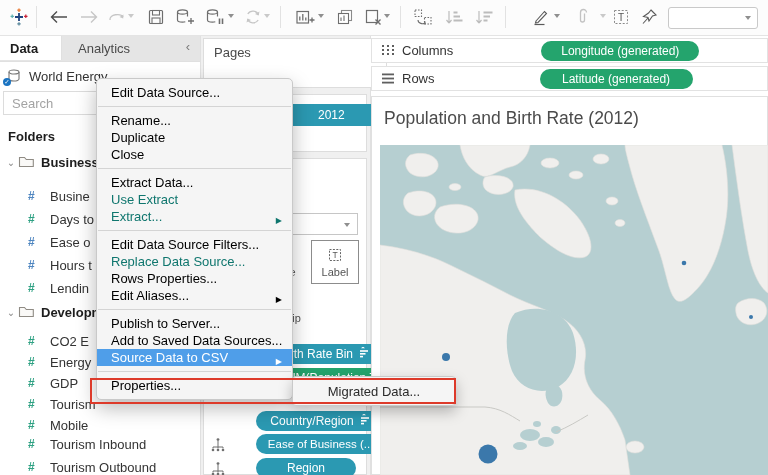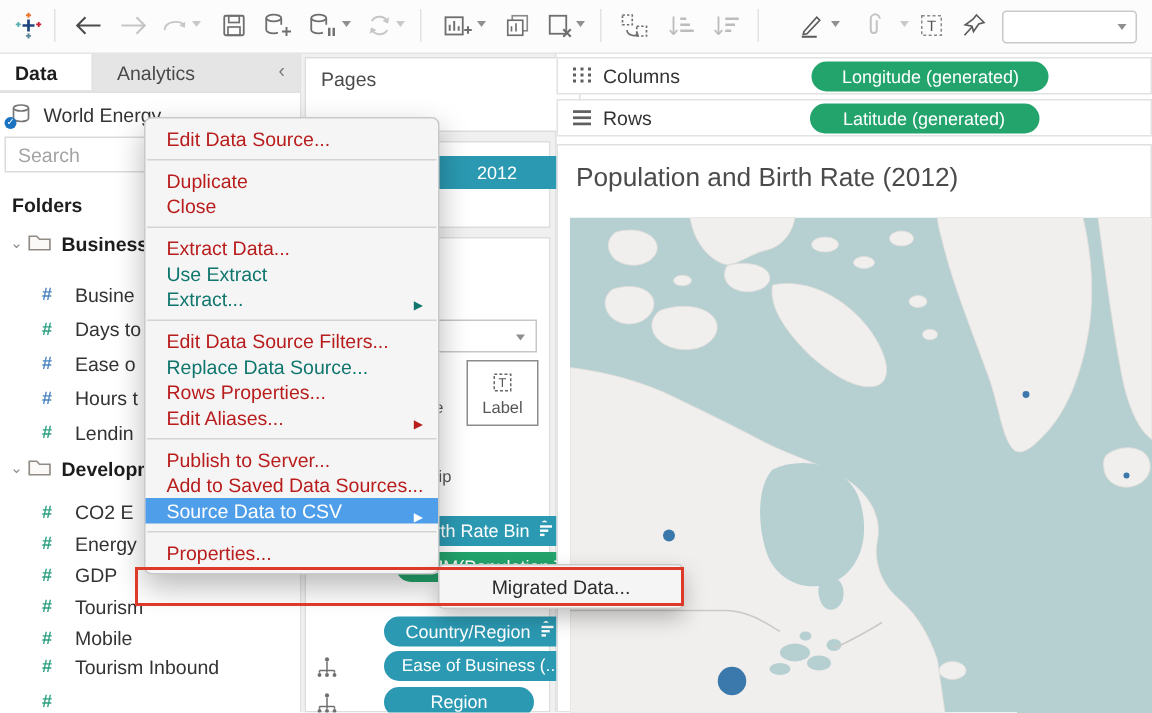--- a/index.html
+++ b/index.html
@@ -49,21 +49,21 @@
   
   .shelfcard{position:absolute;left:371px;width:397px;height:25px;background:#fff;border:1px solid #e2e2e2;box-sizing:border-box;display:flex;align-items:center;}
   .shelficon{margin-left:8px;width:16px;color:#666;display:flex;align-items:center;justify-content:center;}
   .shelflabel{font-size:13px;color:#333;margin-left:6px;}
   .sheet{position:absolute;left:371px;top:96px;width:397px;height:379px;background:#fff;border:1px solid #e0e0e0;box-sizing:border-box;}
   .viz-title{position:absolute;left:384px;top:108px;font-size:17.5px;color:#4b4b4b;}
   .mapwrap{position:absolute;left:380px;top:145px;width:388px;height:330px;}
   
   .menu{position:absolute;left:96px;top:78px;width:195px;background:#f5f5f5;border:1px solid #c9c9c9;border-radius:5px;
         box-shadow:0 8px 20px rgba(0,0,0,.28);padding:5px 0;z-index:50;box-sizing:content-box;}
-  .mi{height:17px;line-height:17px;padding:0 14px;font-size:13px;color:#b91c1c;position:relative;white-space:nowrap;}
+  .mi{height:17px;line-height:17px;padding:0 14px;font-size:13px;color:#000000;position:relative;white-space:nowrap;}
   .mi.dis{color:#0f766e;}
   .mi .sub{position:absolute;right:10px;top:4px;font-size:8px;}
   .mi.hl{background:#4f9ee9;color:#fff;}
   .msep{height:1px;background:#d4d4d4;margin:5px 1px;}
   .submenu{position:absolute;left:292px;top:376px;width:164px;height:30px;background:#f5f5f5;border:1px solid #c9c9c9;border-radius:4px;
            box-shadow:0 6px 14px rgba(0,0,0,.25);z-index:55;display:flex;align-items:center;justify-content:center;
            font-size:13px;color:#2b2b2b;box-sizing:border-box;}
   .redbox{position:absolute;left:90px;top:378px;width:366px;height:26px;border:2.5px solid #dd3a2a;z-index:60;box-sizing:border-box;pointer-events:none;}
 </style>
 </head>
@@ -290,20 +290,21 @@
   <div class="field" style="top:379px">
       <span class="hash green">#</span>
       <span class="flabel">Mobile</span>
     </div>
   <div class="field" style="top:398px">
       <span class="hash green">#</span>
       <span class="flabel">Tourism Inbound</span>
     </div>
   <div class="field" style="top:421px">
       <span class="hash green">#</span>
+      <span class="flabel">Tourism Outbound</span>
     </div>
 </div>
 
 <div class="midbg"></div>
 <div class="card" style="left:203px;top:38px;width:184px;height:50px;">
   <div class="cardlabel">Pages</div>
 </div>
 <div class="card" style="left:203px;top:94px;width:164px;height:58px;"></div>
 <div class="pill teal" style="left:232px;top:104px;width:124px;height:22px;border-radius:11px;justify-content:flex-start;padding-left:58px;">
   <span>2012</span>
@@ -467,20 +468,21 @@
         <circle cx="108" cy="309" r="9.5" fill="#3b78ab"></circle>
         <circle cx="304" cy="118" r="2.3" fill="#3b78ab"></circle>
         <circle cx="371" cy="172" r="2" fill="#3b78ab"></circle>
       </g>
   </svg>
 </div>
 
 <div class="menu">
   <div class="mi">Edit Data Source...</div>
   <div class="msep"></div>
+  <div class="mi">Rename...</div>
   <div class="mi">Duplicate</div>
   <div class="mi">Close</div>
   <div class="msep"></div>
   <div class="mi">Extract Data...</div>
   <div class="mi dis">Use Extract</div>
   <div class="mi dis"><span>Extract...</span><span class="sub">▶</span></div>
   <div class="msep"></div>
   <div class="mi">Edit Data Source Filters...</div>
   <div class="mi dis">Replace Data Source...</div>
   <div class="mi">Rows Properties...</div>

